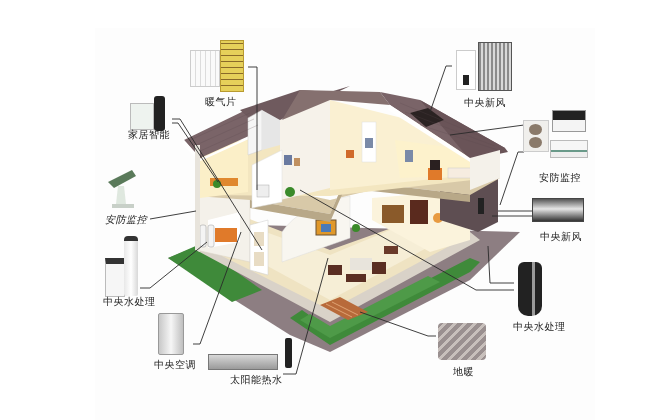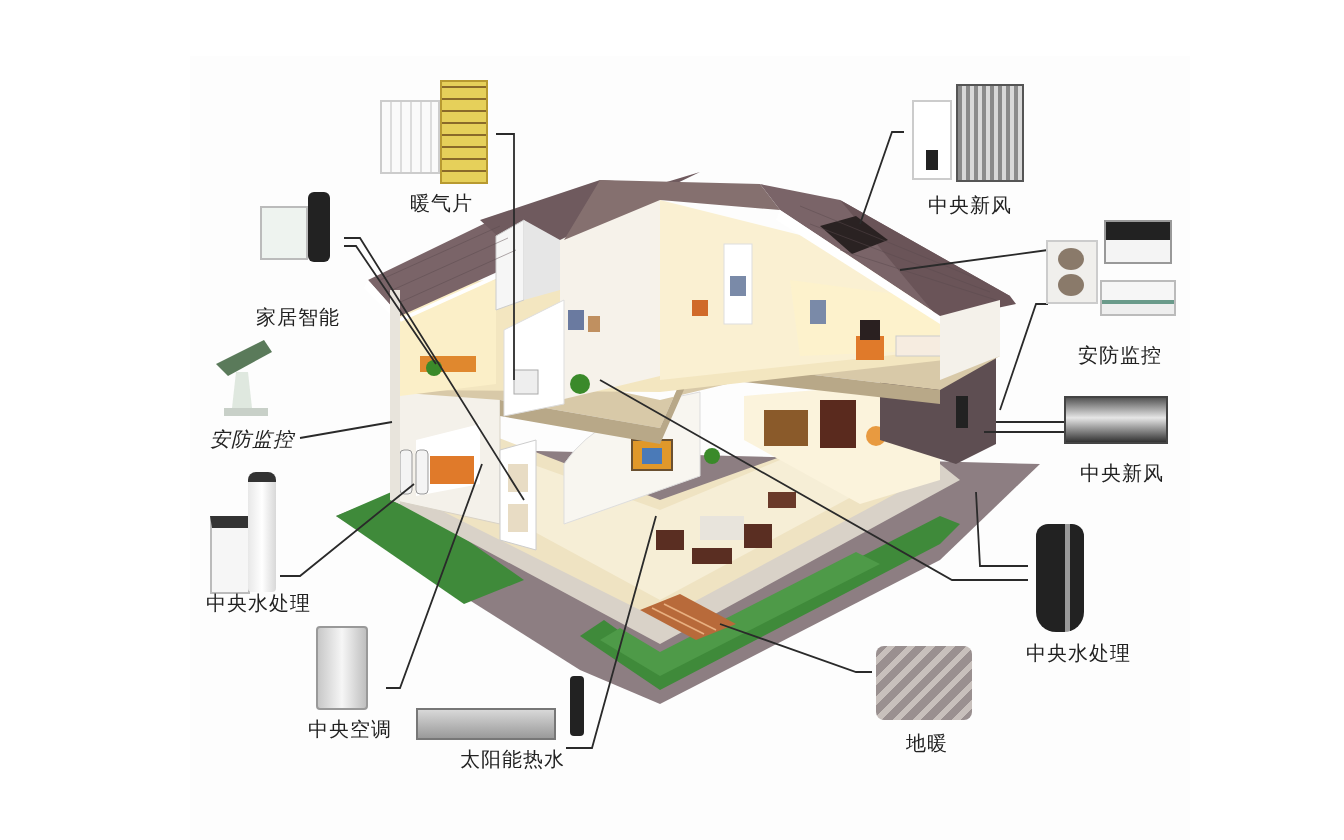--- a/index.html
+++ b/index.html
@@ -145,21 +145,21 @@
       <polyline points="452,66 446,66 430,112"></polyline>
     </g>
   </svg>
 
   <div class="dev" style="left:190px;top:50px;width:28px;height:35px;background:repeating-linear-gradient(90deg,#fafafa 0 4px,#dcdcdc 4px 5px);border:1px solid #ccc;"></div>
   <div class="dev" style="left:220px;top:40px;width:22px;height:50px;background:repeating-linear-gradient(0deg,#e6d05a 0 5px,#8a6a2a 5px 6px);border:1px solid #b89a30;"></div>
   <div class="label" style="left:205px;top:95px;">暖气片</div>
 
   <div class="dev" style="left:130px;top:103px;width:22px;height:25px;background:#eef3ef;border:1px solid #bbb;"></div>
   <div class="dev" style="left:154px;top:96px;width:11px;height:35px;background:#222;border-radius:3px;"></div>
-  <div class="label" style="left:128px;top:152px;">家居智能</div>
+  <div class="label" style="left:128px;top:128px;">家居智能</div>
 
   <svg class="dev" style="left:104px;top:168px;" width="36" height="42" viewBox="0 0 36 42">
     <polygon points="4,14 28,2 32,8 10,20" fill="#5a7a5a"></polygon>
     <polygon points="14,18 20,18 22,36 12,36" fill="#dfe8df"></polygon>
     <rect x="8" y="36" width="22" height="4" fill="#c8d0c8"></rect>
   </svg>
   <div class="label" style="left:105px;top:213px;font-style:italic;">安防监控</div>
 
   <div class="dev" style="left:105px;top:258px;width:18px;height:32px;background:#f6f6f6;border:1px solid #bbb;border-top:6px solid #333;"></div>
   <div class="dev" style="left:124px;top:236px;width:14px;height:55px;background:linear-gradient(90deg,#e8e8e8,#ffffff,#d8d8d8);border-radius:4px 4px 2px 2px;border-top:5px solid #333;"></div>

